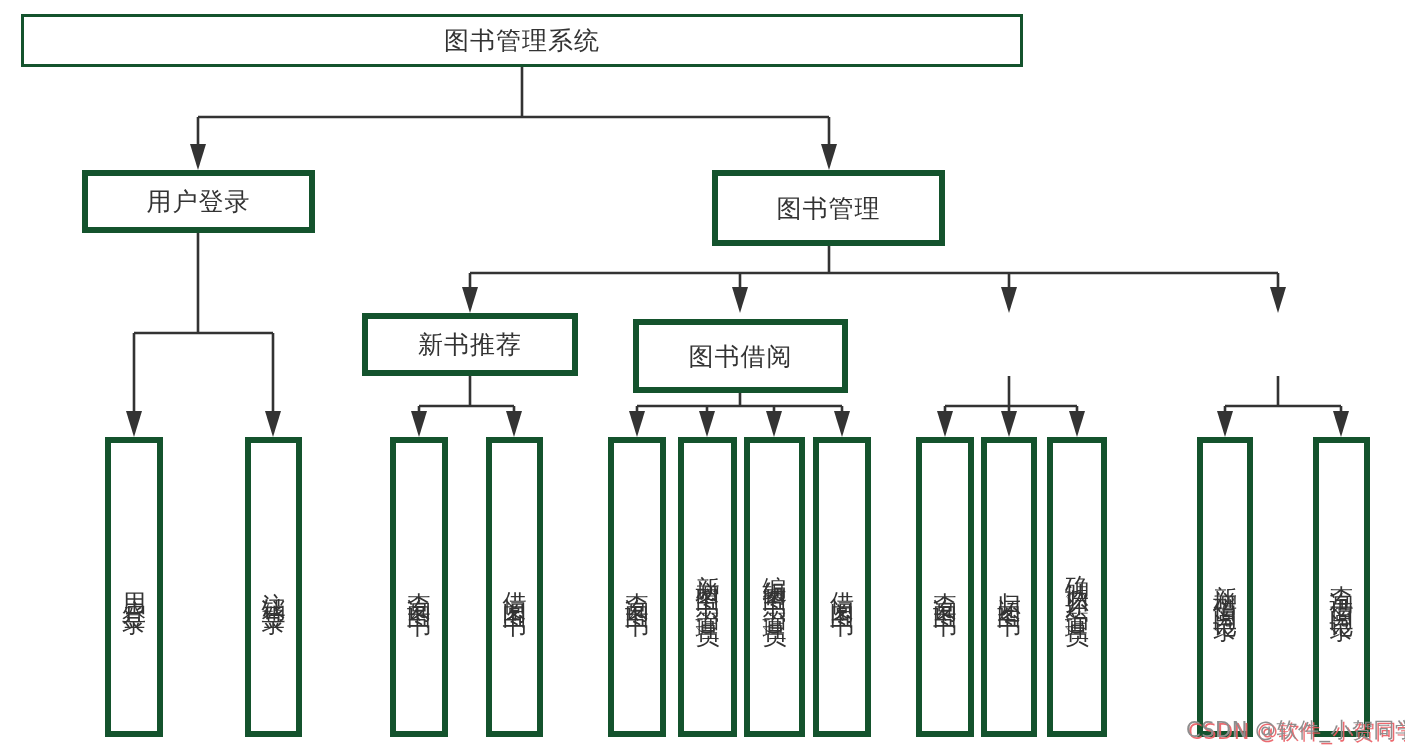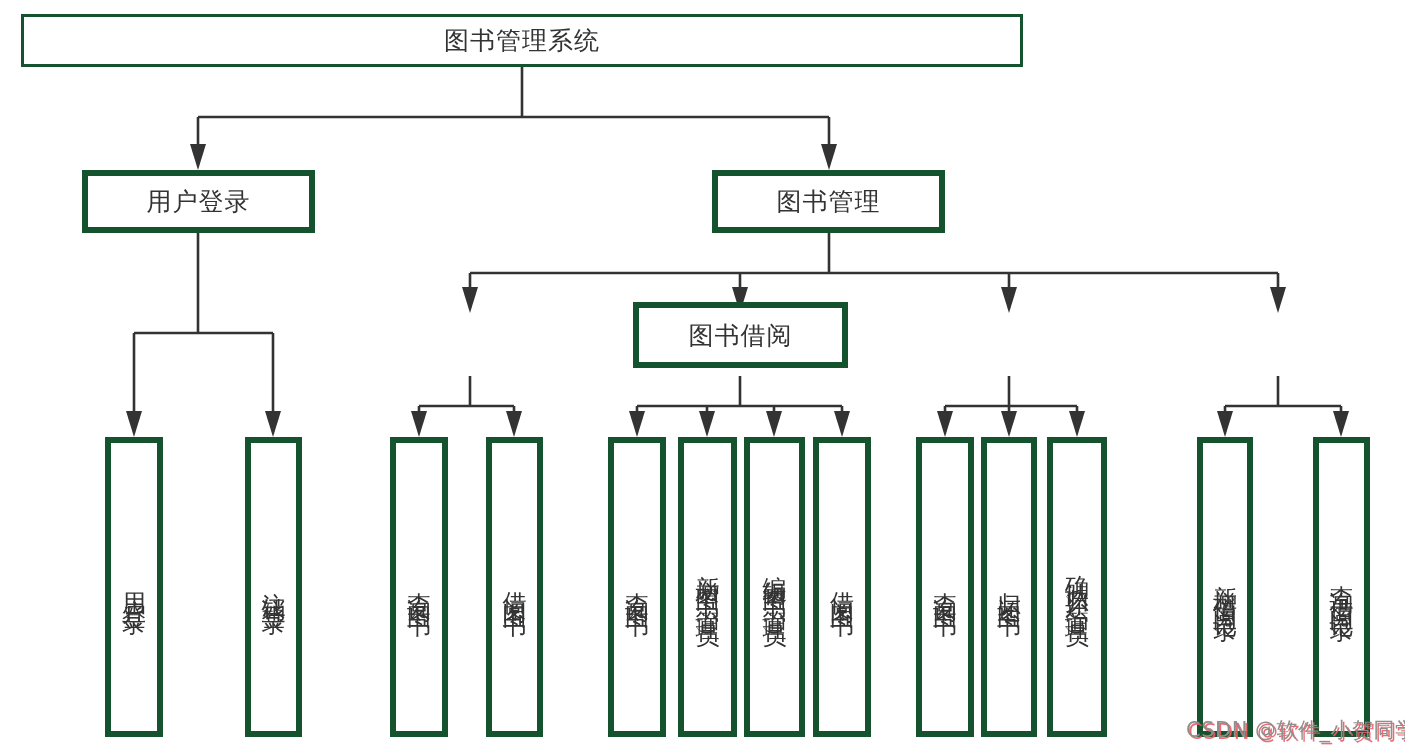--- a/index.html
+++ b/index.html
@@ -63,25 +63,28 @@
     </g>
   </svg>
 
   <div class="node root-box" style="left:21px; top:14px; width:1002px; height:53px;">
     <span class="hlabel">图书管理系统</span>
   </div>
 
   <div class="node" style="left:82px; top:170px; width:233px; height:63px;">
     <span class="hlabel">用户登录</span>
   </div>
-  <div class="node" style="left:712px; top:170px; width:233px; height:63px;">
+  <div class="node" style="left:712px; top:170px; width:233px; height:76px;">
     <span class="hlabel">图书管理</span>
   </div>
 
-  <div class="node" style="left:633px; top:302px; width:215px; height:66px;">
+  <div class="node" style="left:362px; top:313px; width:216px; height:63px;">
+    <span class="hlabel">新书推荐</span>
+  </div>
+  <div class="node" style="left:633px; top:319px; width:215px; height:74px;">
     <span class="hlabel">图书借阅</span>
   </div>
 
   <div class="node vnode" style="left:105px; top:437px; width:58px; height:300px;">
     <span class="vtext">用户登录</span>
   </div>
   <div class="node vnode" style="left:245px; top:437px; width:57px; height:300px;">
     <span class="vtext">注销登录</span>
   </div>
 

